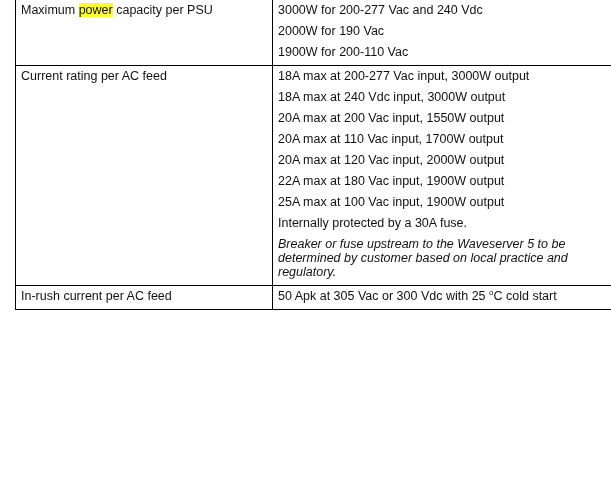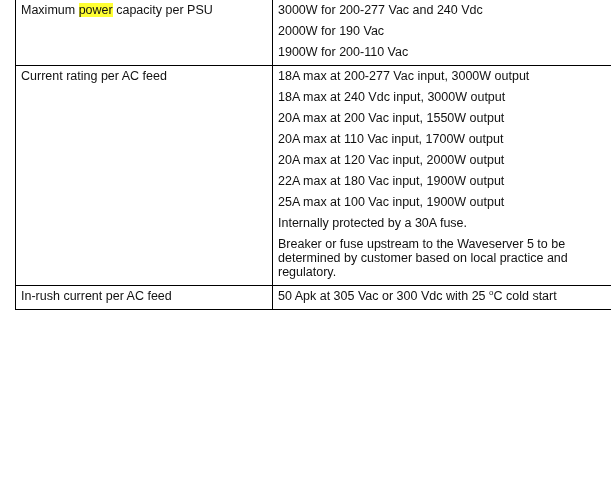--- a/index.html
+++ b/index.html
@@ -35,20 +35,21 @@
     .line {
       display: block;
       margin: 0 0 7px 0;
       white-space: nowrap;
     }
     .line:last-child {
       margin-bottom: 2px;
     }
     .line.wrap {
       white-space: normal;
+      font-style: italic;
     }
     .hl {
       background: #ffff33;
     }
     .note-label {
       font-weight: bold;
       font-style: italic;
     }
     sup {
       font-size: 8px;

